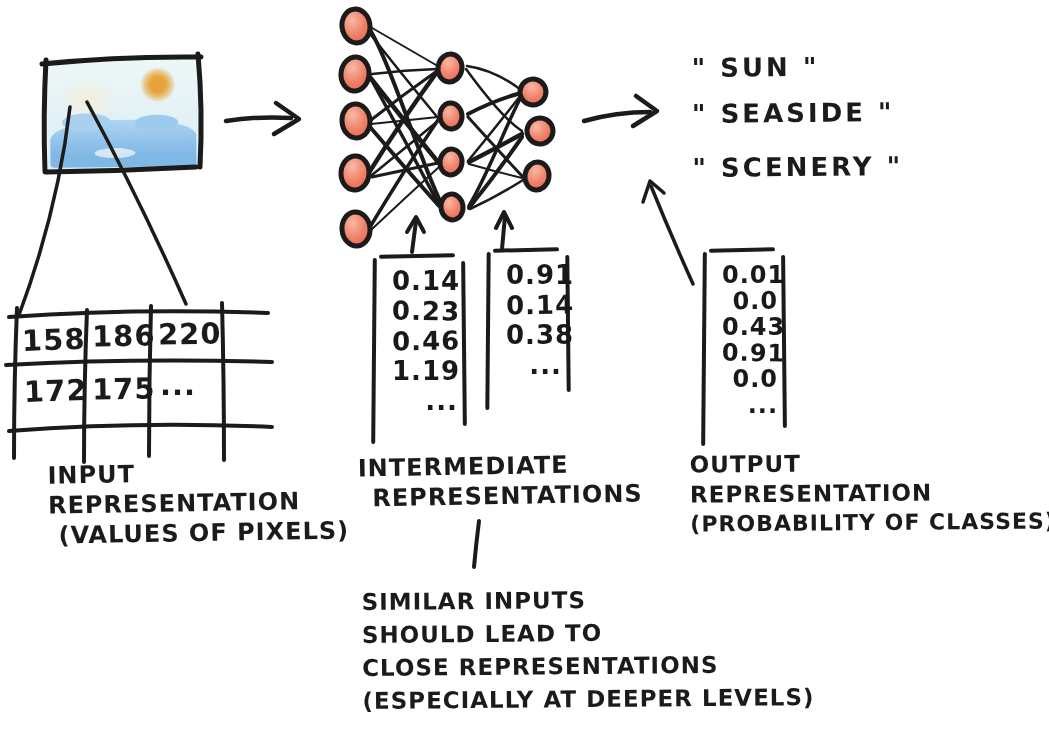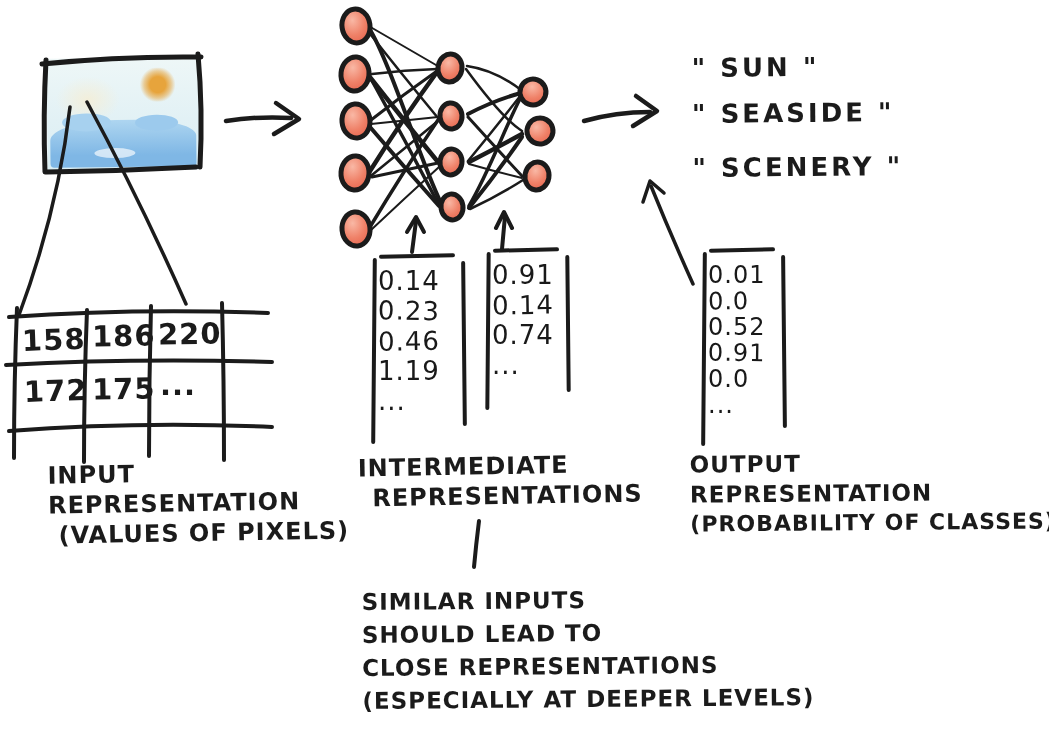--- a/index.html
+++ b/index.html
@@ -24,21 +24,21 @@
        border-radius:45% 40% 4px 4px / 20px 16px 4px 4px;}
   .sea:before{content:"";position:absolute;top:-7px;left:8%;width:34%;height:18px;background:#a7d1ef;border-radius:50%;}
   .sea:after{content:"";position:absolute;top:-5px;right:12%;width:30%;height:16px;background:#9ccaed;border-radius:50%;}
   .glint{position:absolute;left:30%;bottom:18%;width:28%;height:10px;background:rgba(255,255,255,.65);border-radius:50%;}
   
   .vec{position:absolute;z-index:4;}
   .vec .bar{position:absolute;background:#1b1b1b;border-radius:3px;}
   .vec .bl{left:0;top:4px;bottom:-14px;width:4px;transform:rotate(.5deg);}
   .vec .br{right:0;top:7px;bottom:4px;width:4px;transform:rotate(-.6deg);}
   .vec .bt{top:0;left:7px;right:11px;height:4px;transform:rotate(-1.2deg);}
-  .vec .vals{position:absolute;left:6px;right:8px;text-align:left;font-weight:400;}
+  .vec .vals{position:absolute;left:20px;right:8px;text-align:right;font-weight:700;}
   .v-line{font-size:26px;line-height:30px;letter-spacing:1px;}
   .vo-line{font-size:24px;line-height:26px;letter-spacing:1px;}
 </style>
 </head>
 <body>
 
 <div class="stage">
 
   <div class="photo">
     <div class="haze"></div>
@@ -180,21 +180,21 @@
     </div>
   </div>
 
   <div class="vec" style="left:486px;top:248px;width:84px;height:148px;">
     <span class="bar bl"></span>
     <span class="bar br"></span>
     <span class="bar bt"></span>
     <div class="vals" style="top:12px;">
       <div class="v-line">0.91</div>
       <div class="v-line" style="transform:rotate(-1deg);">0.14</div>
-      <div class="v-line">0.74</div>
+      <div class="v-line">0.38</div>
       <div class="v-line">...</div>
     </div>
   </div>
 
   <div class="hw" style="left:358px;top:451px;transform:rotate(-1deg);">
     <div class="label-line">INTERMEDIATE</div>
     <div class="label-line" style="margin-left:14px;">REPRESENTATIONS</div>
   </div>
 
   <div class="hw" style="left:362px;top:584px;transform:rotate(-.5deg);">
@@ -210,21 +210,21 @@
     <div class="word-line">" SCENERY "</div>
   </div>
 
   <div class="vec" style="left:702px;top:248px;width:84px;height:184px;">
     <span class="bar bl"></span>
     <span class="bar br"></span>
     <span class="bar bt"></span>
     <div class="vals" style="top:14px;">
       <div class="vo-line">0.01</div>
       <div class="vo-line" style="transform:rotate(-1deg);">0.0</div>
-      <div class="vo-line">0.52</div>
+      <div class="vo-line">0.43</div>
       <div class="vo-line" style="transform:rotate(1deg);">0.91</div>
       <div class="vo-line">0.0</div>
       <div class="vo-line">...</div>
     </div>
   </div>
 
   <div class="hw" style="left:690px;top:448px;transform:rotate(-.5deg);">
     <div class="label-line" style="font-size:23px;">OUTPUT</div>
     <div class="label-line" style="font-size:23px;">REPRESENTATION</div>
     <div class="label-line" style="font-size:22px;letter-spacing:1px;">(PROBABILITY OF CLASSES)</div>

